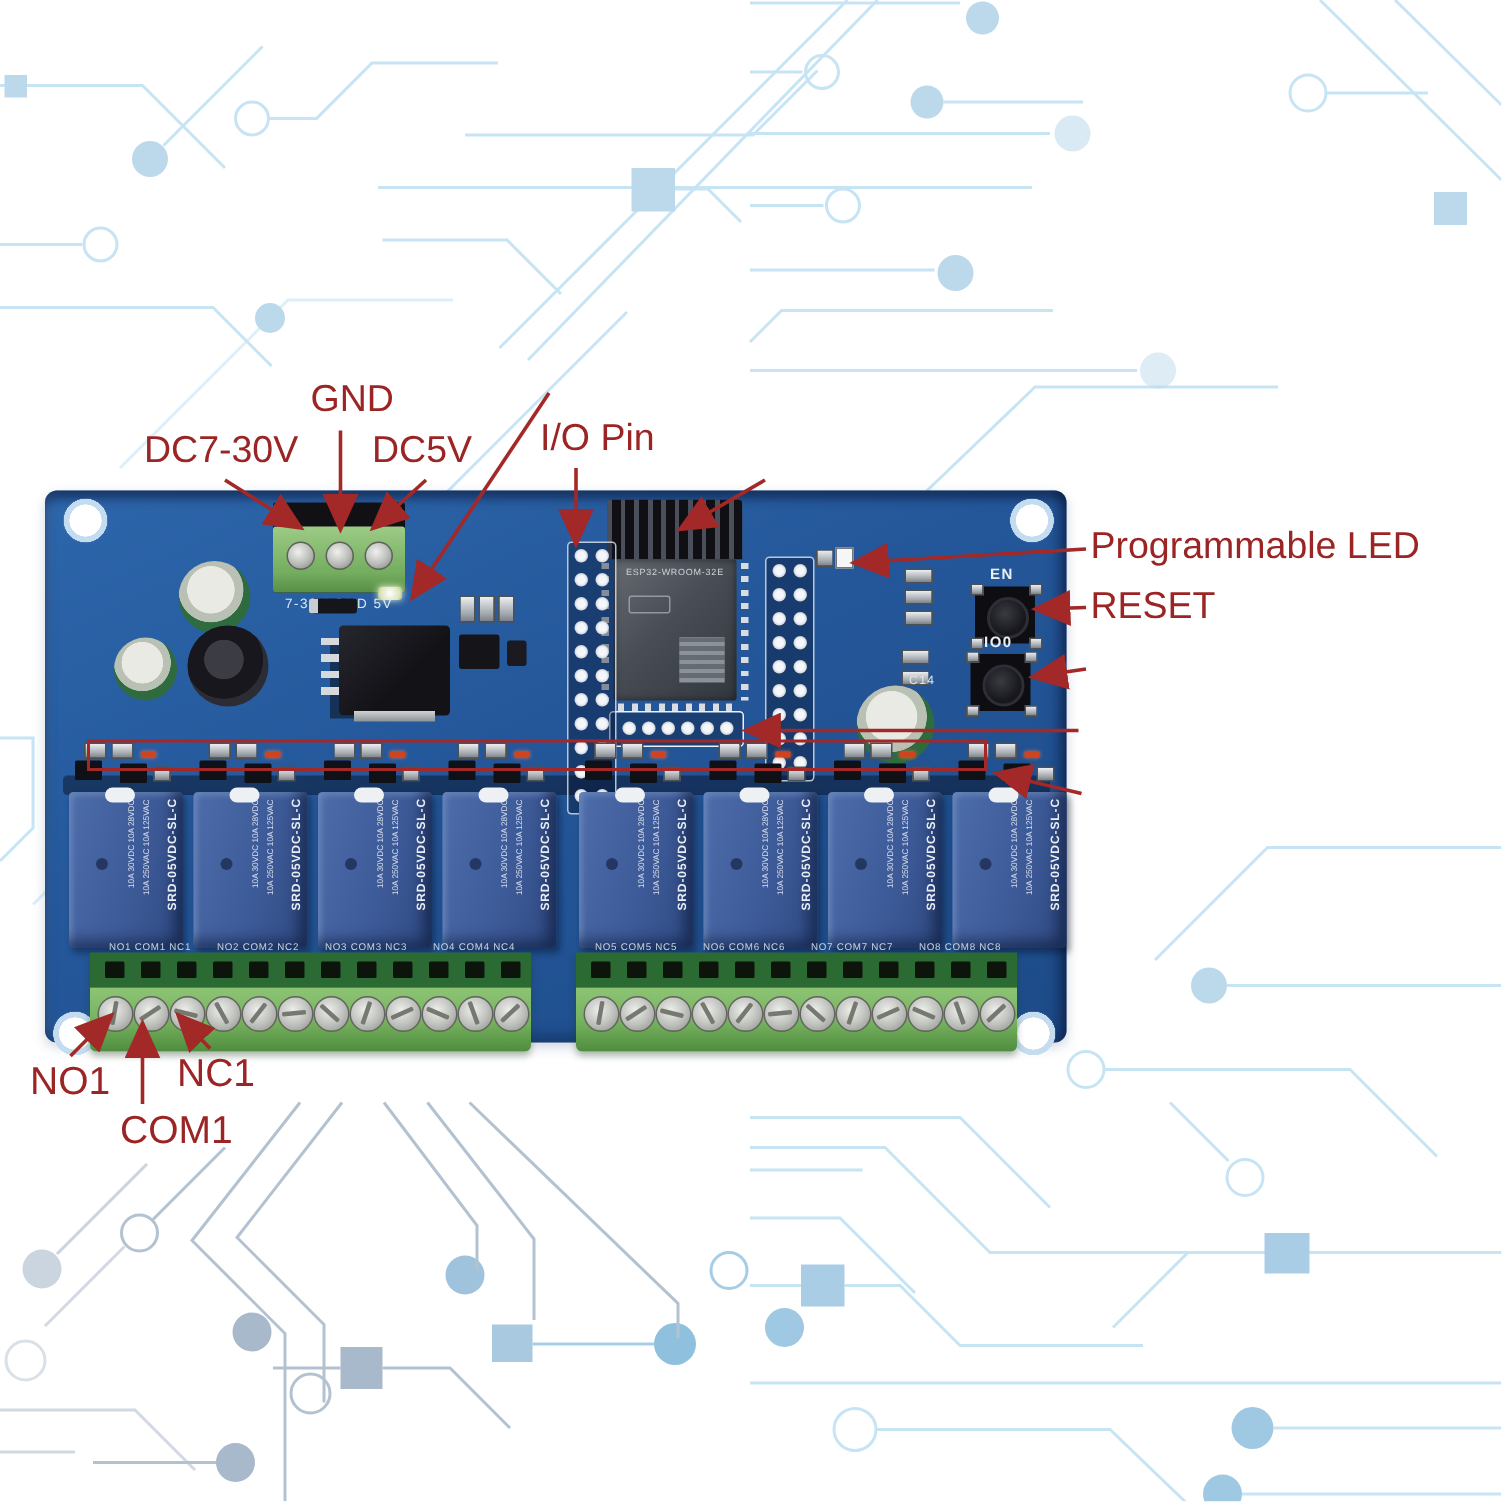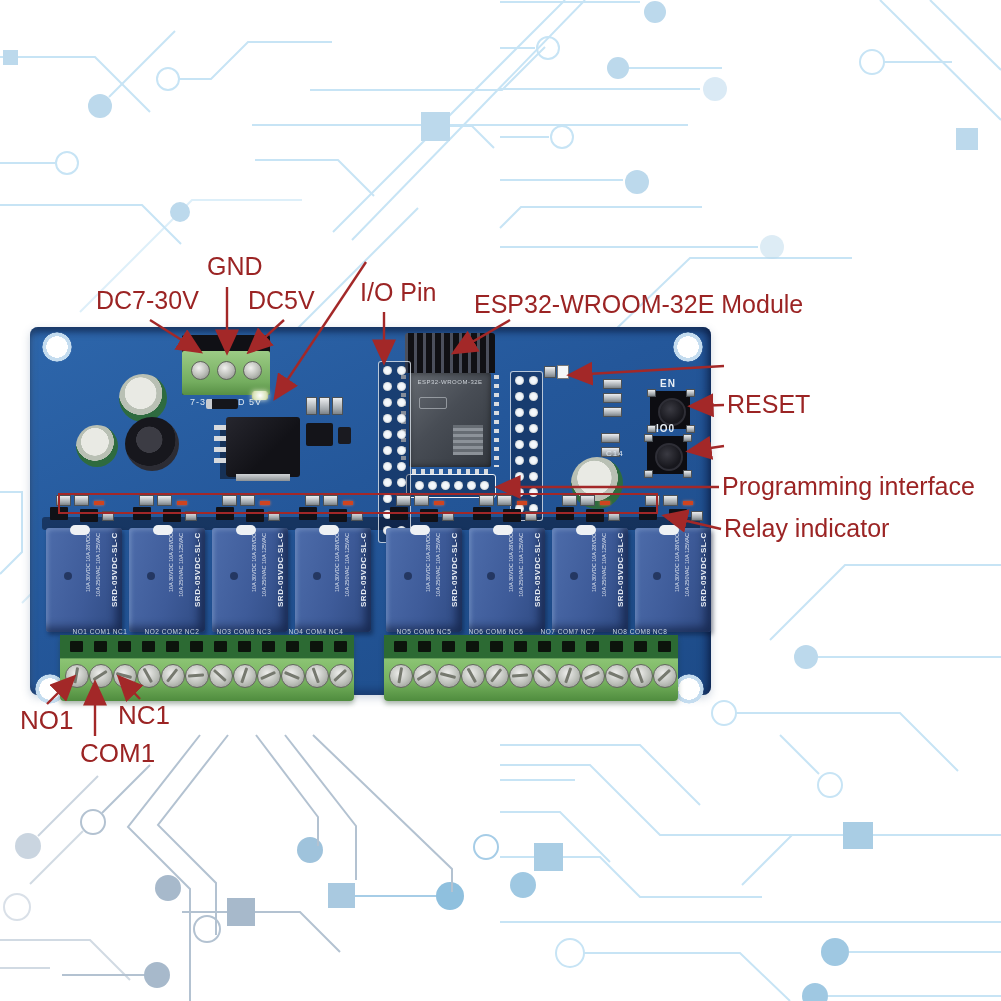--- a/index.html
+++ b/index.html
@@ -601,20 +601,18 @@
       <line x1="47" y1="704" x2="73" y2="678" marker-end="url(#arr)"></line>
       <line x1="95" y1="736" x2="95" y2="684" marker-end="url(#arr)"></line>
       <line x1="140" y1="699" x2="120" y2="678" marker-end="url(#arr)"></line>
     </g>
   </svg>
 
   <div class="ann" style="left:207px;top:252px">GND</div>
   <div class="ann" style="left:96px;top:286px">DC7-30V</div>
   <div class="ann" style="left:248px;top:286px">DC5V</div>
   <div class="ann" style="left:360px;top:278px">I/O Pin</div>
-  <div class="ann" style="left:474px;top:290px">ESP32-WROOM-32E Module</div>
+  <div class="ann" style="left:727px;top:350px">Programmable LED</div>
   <div class="ann" style="left:727px;top:390px">RESET</div>
-  <div class="ann" style="left:722px;top:472px">Programming interface</div>
-  <div class="ann" style="left:724px;top:514px">Relay indicator</div>
   <div class="ann small" style="left:20px;top:705px">NO1</div>
   <div class="ann small" style="left:80px;top:738px">COM1</div>
   <div class="ann small" style="left:118px;top:700px">NC1</div>
 </div>
 
 </body></html>

